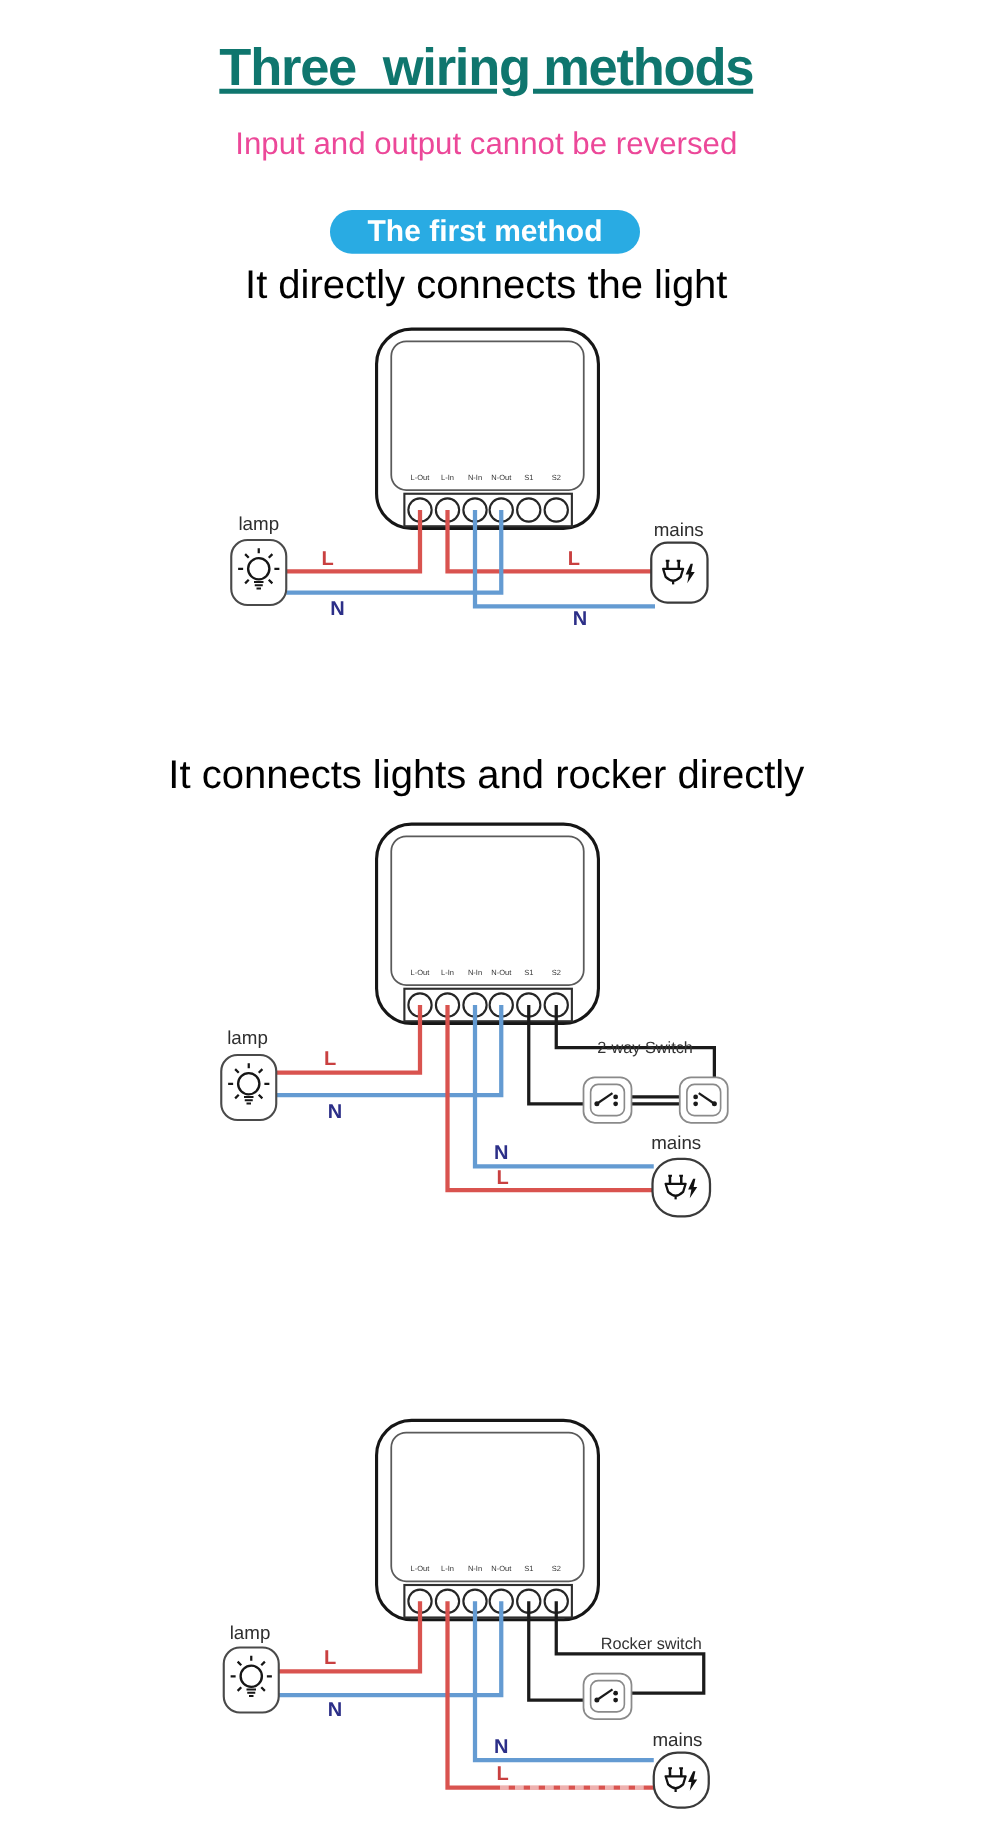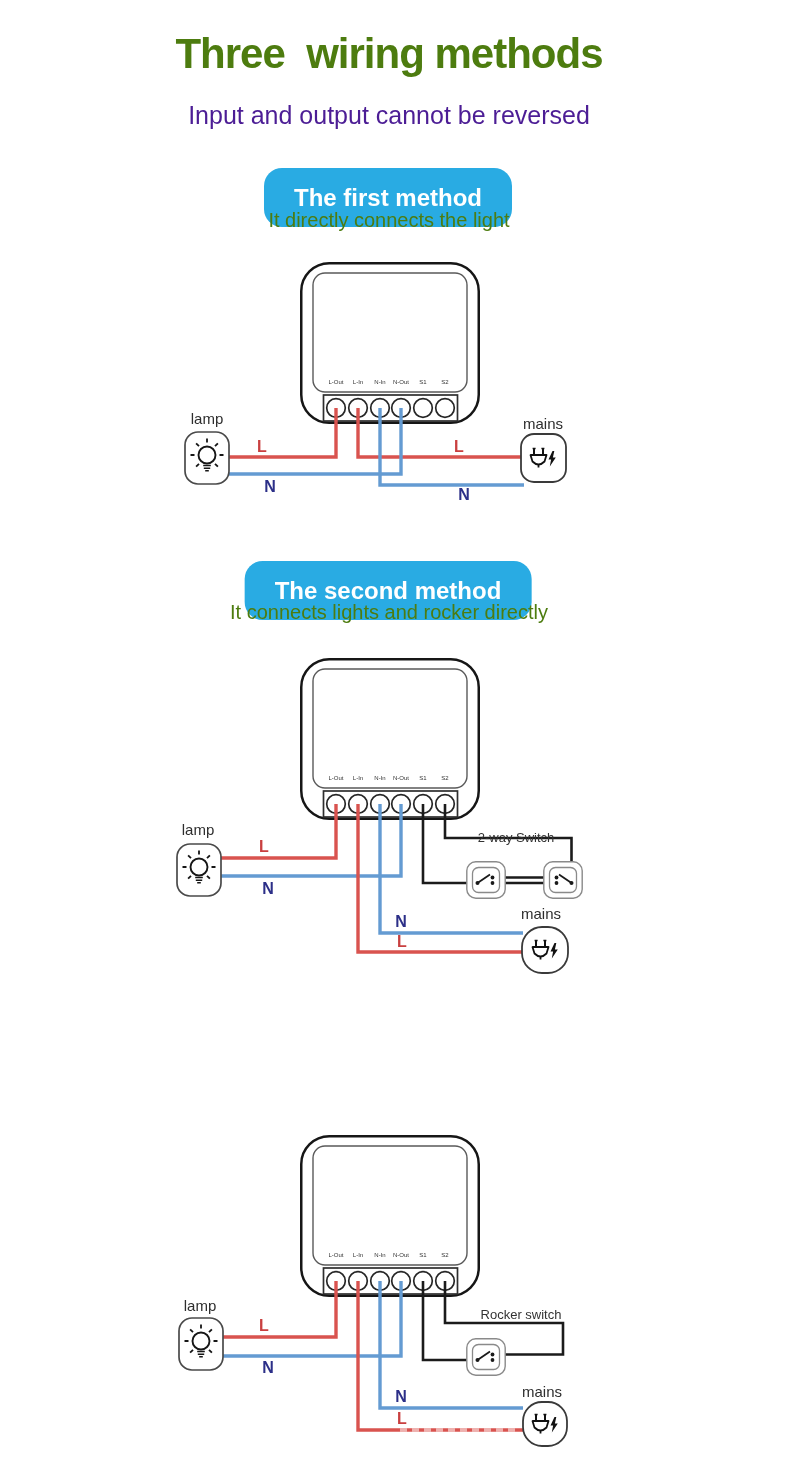--- a/index.html
+++ b/index.html
@@ -1,24 +1,24 @@
 <!DOCTYPE html>
 <html><head>
 <meta charset="utf-8">
 <style>
   html,body{margin:0;padding:0;background:#ffffff;}
   .page{position:relative;width:800px;height:1463px;background:#fff;overflow:hidden;
         font-family:"Liberation Sans","DejaVu Sans",sans-serif;}
   .center-col{position:absolute;left:0;width:778px;text-align:center;}
-  .title{top:30px;font-size:42px;font-weight:bold;letter-spacing:-1px;color:#4d7c0f;white-space:pre;}
-  .subtitle{top:101px;font-size:25px;color:#4c1d95;}
+  .title{top:30px;font-size:42px;font-weight:bold;letter-spacing:-1px;color:#0f766e;white-space:pre;text-decoration:underline;}
+  .subtitle{top:101px;font-size:25px;color:#ec4899;}
   .pill{position:absolute;left:388px;transform:translateX(-50%);
         background:#29abe3;color:#ffffff;font-size:24px;font-weight:bold;
-        line-height:35px;height:35px;padding:12px 30px;border-radius:18px;white-space:nowrap;}
-  .desc{font-size:20px;color:#4d7c0f;}
+        line-height:35px;height:35px;padding:0 30px;border-radius:18px;white-space:nowrap;}
+  .desc{font-size:32px;color:#000000;}
   svg.diagram{position:absolute;left:0;top:0;}
   svg text{font-family:"Liberation Sans","DejaVu Sans",sans-serif;}
   .w-red{stroke:#d9534f;stroke-width:3.4;fill:none;}
   .w-blue{stroke:#649bd2;stroke-width:3.4;fill:none;}
   .w-black{stroke:#1b1b1b;stroke-width:2.6;fill:none;}
   .shape{fill:#fff;stroke:#3a3a3a;stroke-width:1.8;}
   .t-name{font-size:15px;fill:#2e2e2e;text-anchor:middle;}
   .t-l{font-size:16px;font-weight:600;fill:#c94040;text-anchor:middle;}
   .t-n{font-size:16px;font-weight:600;fill:#2c2f88;text-anchor:middle;}
   .t-switch{font-size:13px;fill:#333;text-anchor:middle;}
@@ -29,21 +29,20 @@
 <body>
 
 <div class="page">
 
   <div class="center-col title">Three  wiring methods</div>
   <div class="center-col subtitle">Input and output cannot be reversed</div>
 
   <div class="pill" style="top:168px"><span>The first method</span></div>
   <div class="center-col desc" style="top:209px">It directly connects the light</div>
 
-  <div class="pill" style="top:561px"><span>The second method</span></div>
   <div class="center-col desc" style="top:601px">It connects lights and rocker directly</div>
 
 
   <svg class="diagram" width="800" height="1463" viewBox="0 0 800 1463">
     <defs>
 
       <g id="device">
         <rect x="1.25" y="1.25" width="177.5" height="159.5" rx="28" fill="#fff" stroke="#161616" stroke-width="2.5"></rect>
         <rect x="13" y="11" width="154" height="119" rx="12" fill="#fff" stroke="#5a5a5a" stroke-width="1.4"></rect>
         <text x="36" y="122" class="t-terminal">L-Out</text>

